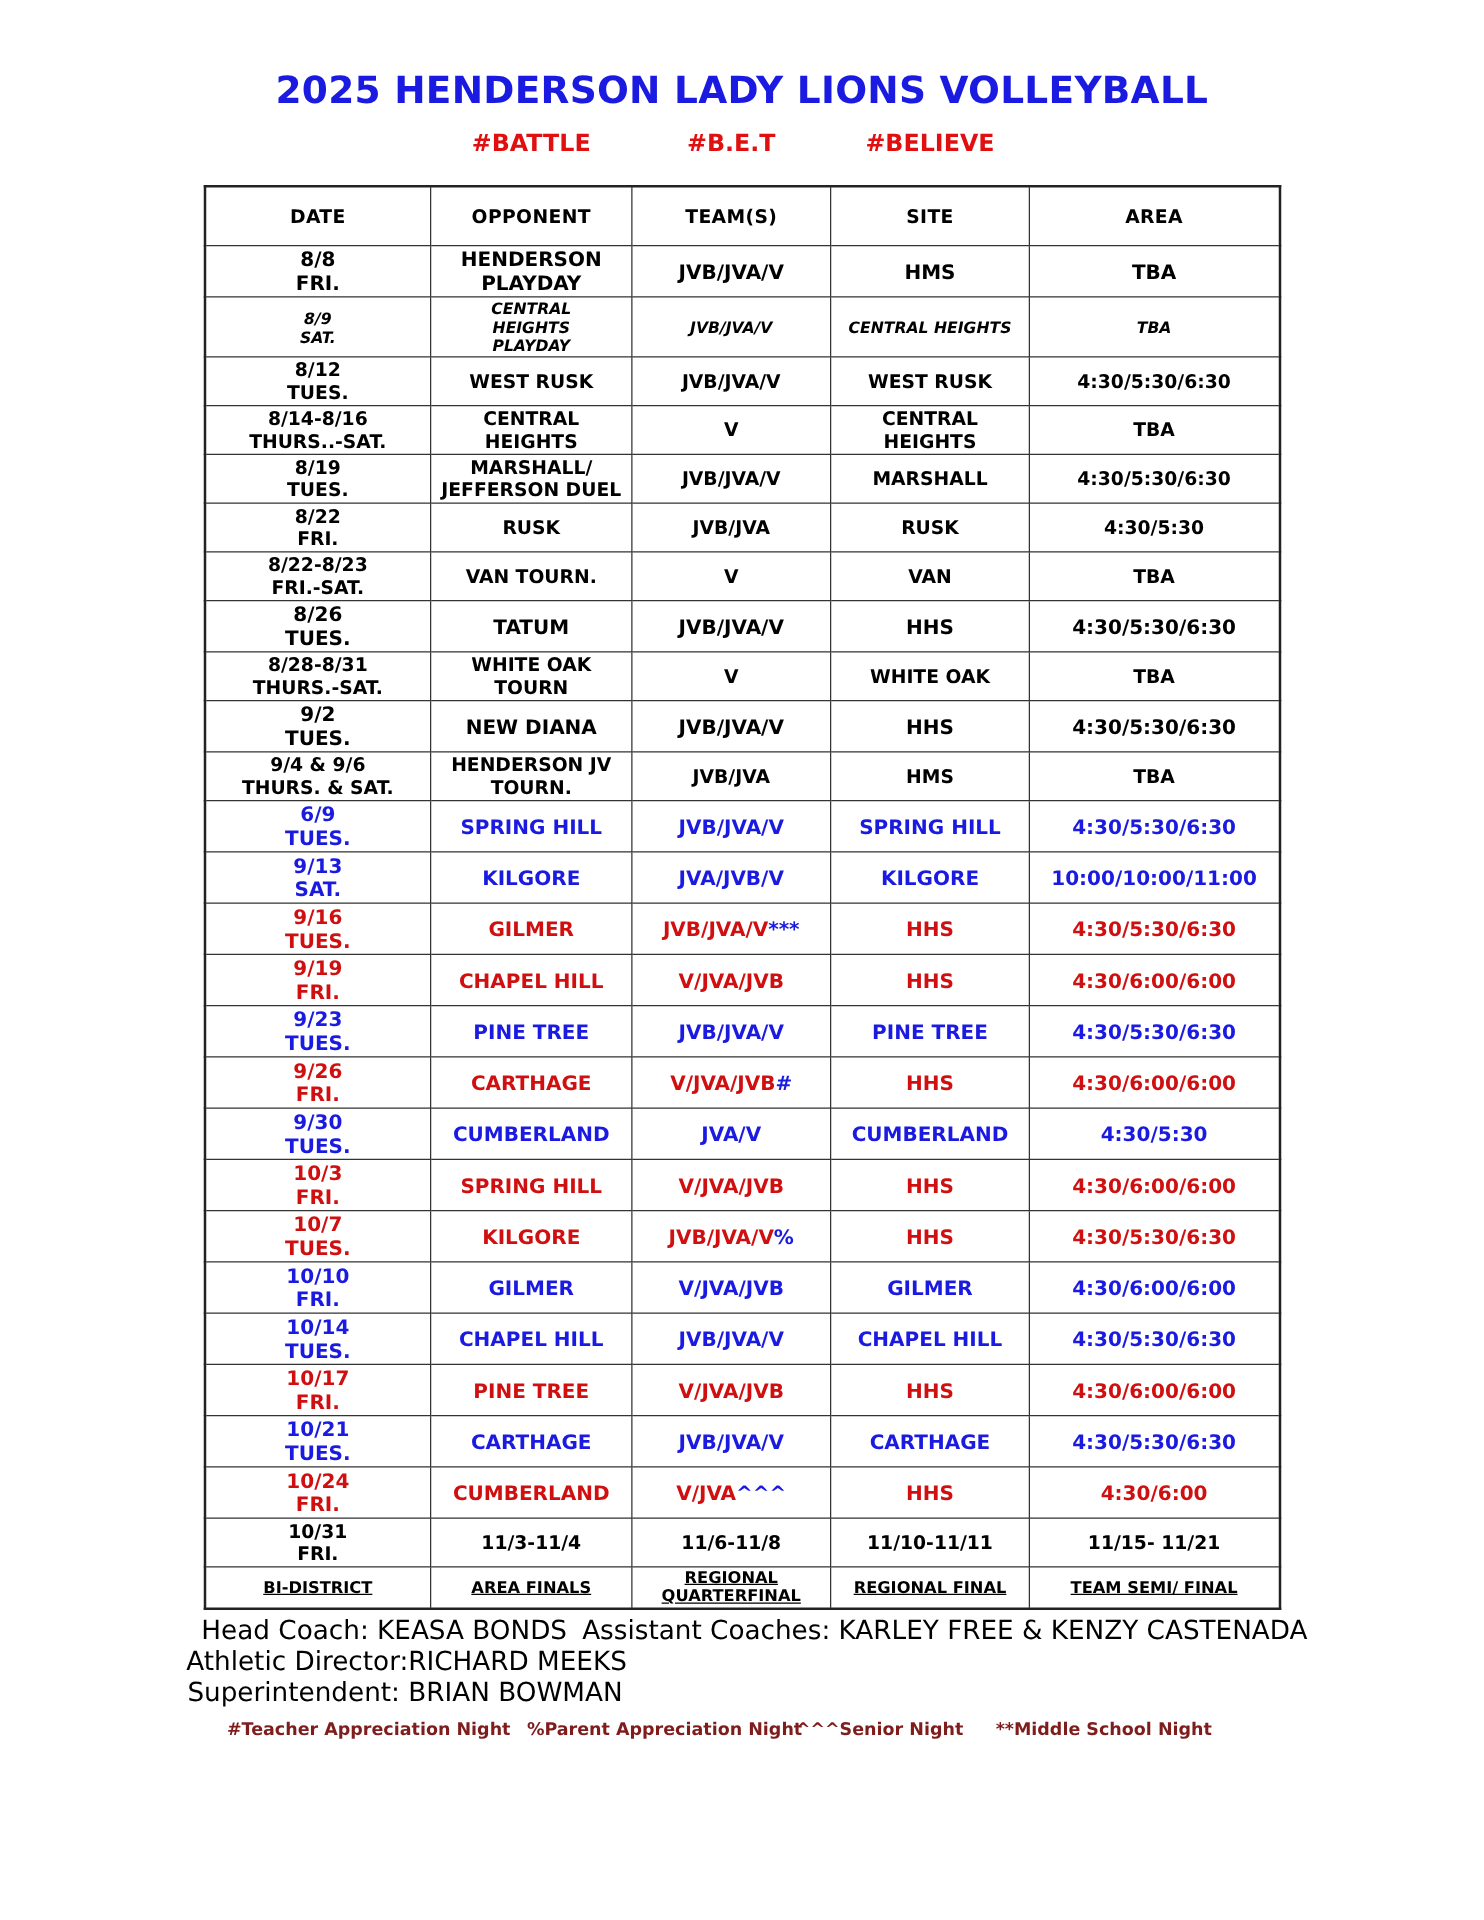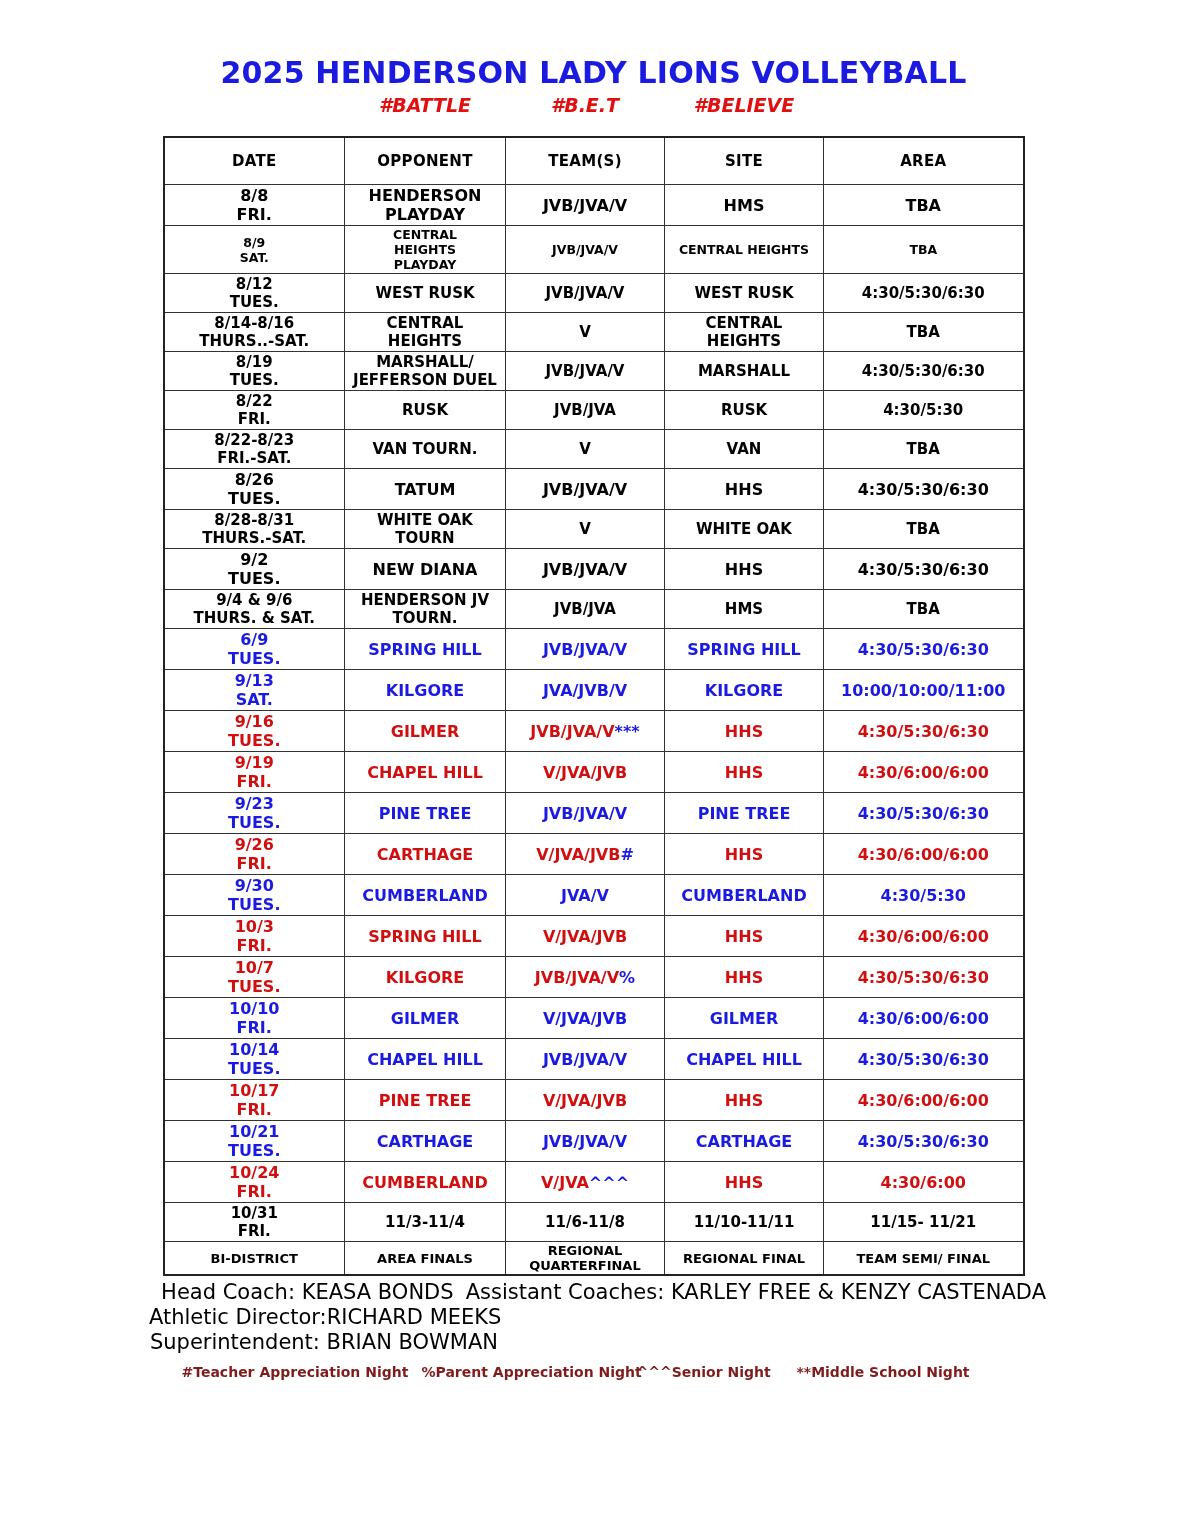--- a/index.html
+++ b/index.html
@@ -32,27 +32,26 @@
     font-weight: bold;
     letter-spacing: 0.2px;
     color: #1a1aE0;
     font-family: "DejaVu Sans", sans-serif;
     line-height: 34px;
     white-space: nowrap;
   }
 
   .hashtag-row {
     width: 860px;
-    margin: 0 auto;
+    margin: 12px auto;
     padding-left: 181px;
     box-sizing: border-box;
     display: flex;
     height: 26px;
-    align-items: flex-end;
-    font-style: italic;
+    align-items: center;
   }
   .hashtag {
     color: #E01010;
     font-weight: bold;
     font-size: 19px;
     text-align: center;
     line-height: 22px;
     white-space: nowrap;
   }
   .ht1 { width: 161px; }
@@ -92,24 +91,24 @@
     letter-spacing: 0.3px;
   }
 
   
   tr.row-black td { color: #000000; }
   tr.row-blue  td { color: #1a1aE0; }
   tr.row-red   td { color: #D01010; }
 
   
   tr.sz-big td   { font-size: 16px; line-height: 19px; }
-  tr.sz-small td { font-size: 13px; line-height: 15px; font-weight: bold; }
+  tr.sz-small td { font-size: 13px; line-height: 15px; font-weight: bold; text-decoration: underline; }
   tr.sz-tiny td  { font-size: 12.5px; line-height: 15px; }
 
-  td.small-cell { font-size: 12.5px; line-height: 15px; }
+  td.small-cell { font-size: 12.5px; line-height: 15px; font-style: italic; }
 
   .mark-blue { color: #1a1aE0; }
 
   .twoline { white-space: pre-line; }
 
   
   .footer {
     width: 905px;
     margin: 4px auto 0 auto;
     padding-left: 8px;

